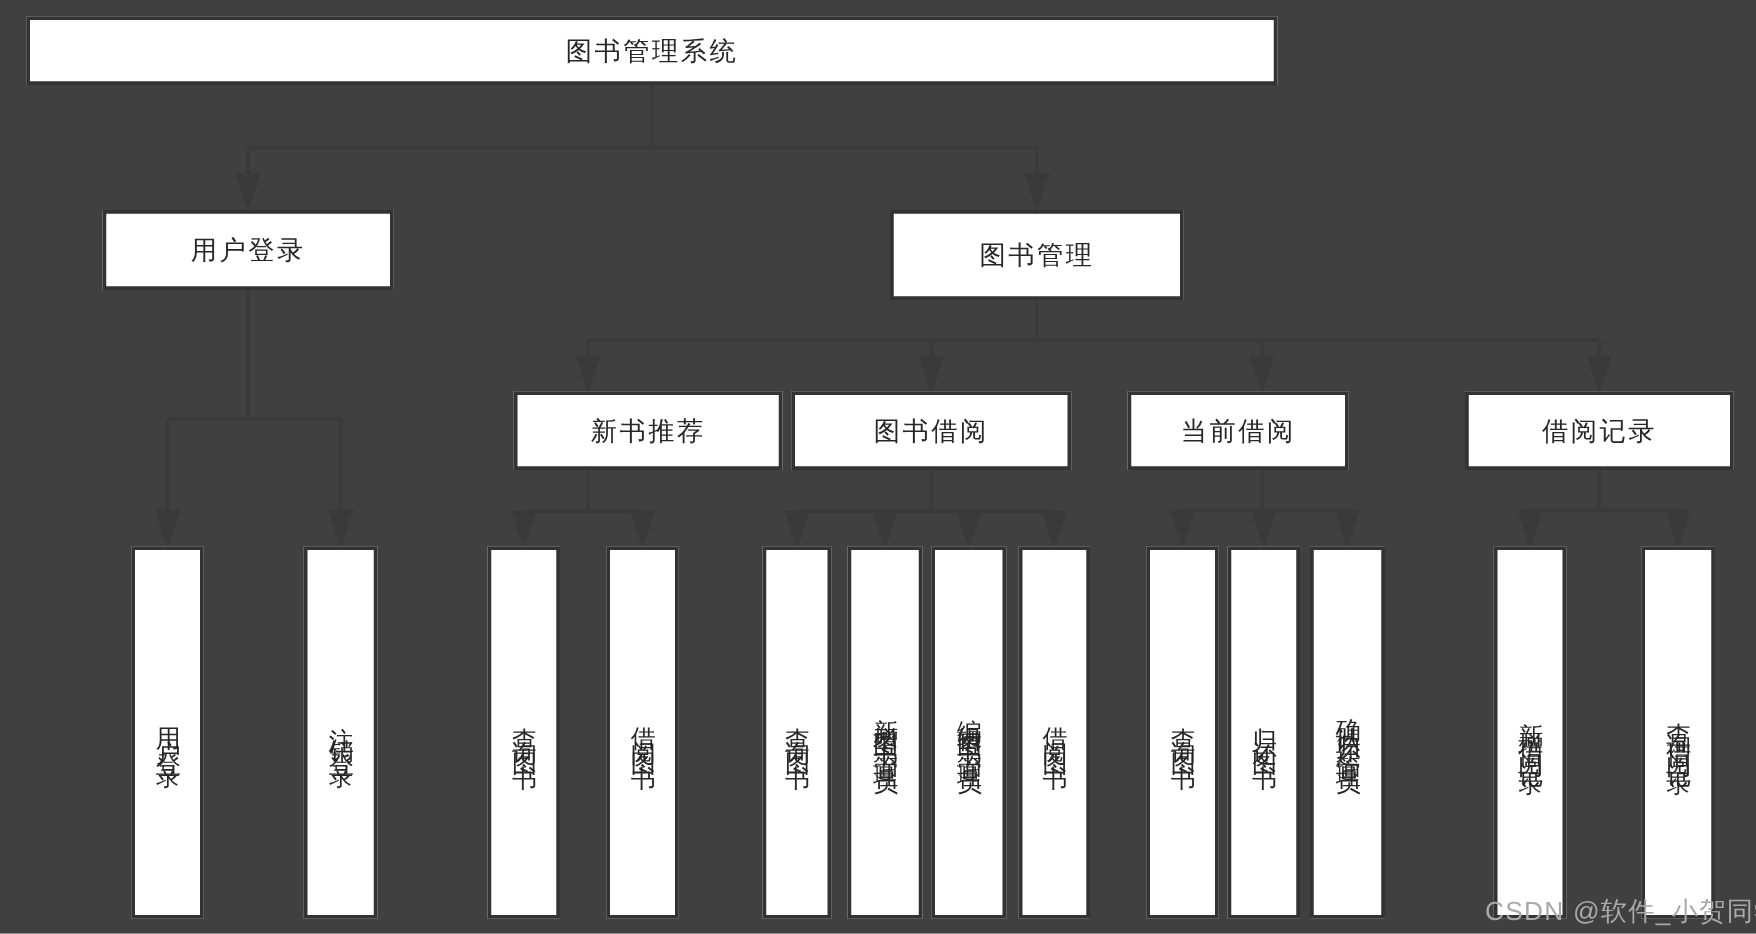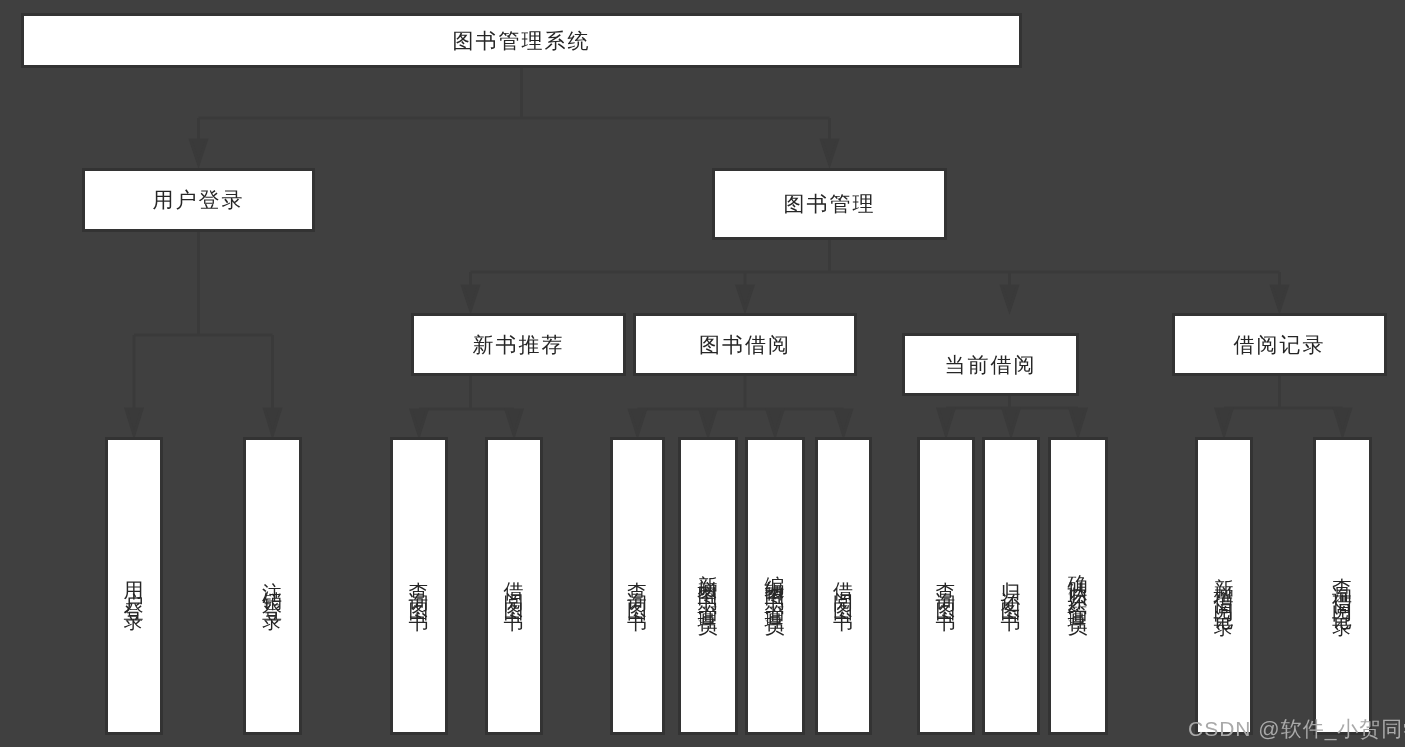--- a/index.html
+++ b/index.html
@@ -31,21 +31,21 @@
     line-height: 1;
     letter-spacing: 10px;
     white-space: nowrap;
   }
   
   #n-root  { left: 21px;  top: 13px;  width: 1001px; height: 55px; }
   #n-login { left: 82px;  top: 168px; width: 233px;  height: 64px; }
   #n-mgmt  { left: 712px; top: 168px; width: 235px;  height: 72px; }
   #n-new   { left: 363px; top: 313px; width: 215px;  height: 63px; margin-left: 48px; }
   #n-borrow{ left: 633px; top: 313px; width: 224px;  height: 63px; }
-  #n-cur   { left: 902px; top: 313px; width: 177px;  height: 63px; margin-top: 20px; }
+  #n-cur   { left: 902px; top: 313px; width: 177px;  height: 63px; }
   #n-rec   { left: 1172px;top: 313px; width: 215px;  height: 63px; }
   
   .leaf { top: 437px; height: 298px; }
   #n-a1 { left: 105px;  width: 58px; }
   #n-a2 { left: 243px;  width: 59px; }
   #n-b1 { left: 390px;  width: 58px; }
   #n-b2 { left: 485px;  width: 58px; }
   #n-c1 { left: 610px;  width: 55px; }
   #n-c2 { left: 678px;  width: 60px; letter-spacing: 6px; }
   #n-c3 { left: 745px;  width: 60px; letter-spacing: 6px; }

